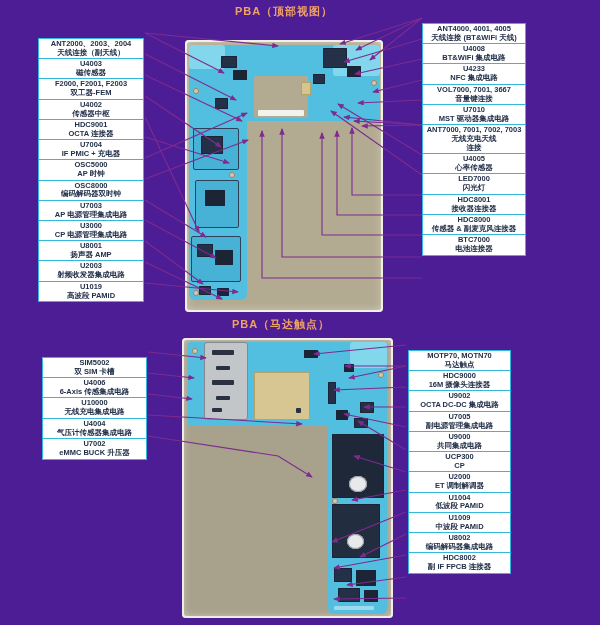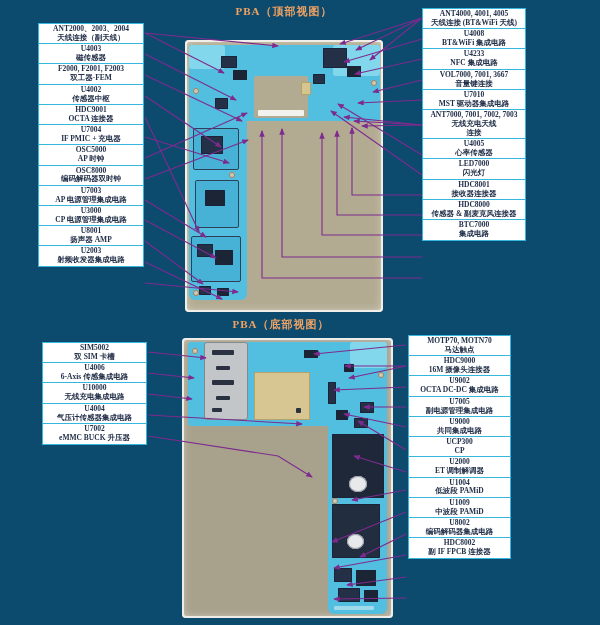--- a/index.html
+++ b/index.html
@@ -1,38 +1,38 @@
 <!DOCTYPE html>
 <html style="--box-border: #35b6dc; --box-text: #233049; --arrow: #7d2b8f; --title: #f0a263;"><head>
 <meta charset="utf-8">
 <style>
   html,body{margin:0;padding:0;background:#ffffff;}
   #canvas{
     position:relative;width:600px;height:625px;overflow:hidden;
-    font-family:Liberation Serif, serif;background:#0c4a6e;
+    font-family:Liberation Sans, sans-serif;background:#4c1d95;
   }
   .title{
     position:absolute;width:198px;text-align:center;
     font-size:11px;font-weight:bold;color:var(--title,#f0a263);letter-spacing:1px;
   }
   #title-top{left:185px;top:4px;}
   #title-bottom{left:182px;top:317px;}
 
   .label-col{position:absolute;display:flex;flex-direction:column;}
   #col-tl{left:38px;top:23px;width:106px;}
   #col-tr{left:422px;top:8px;width:104px;}
   #col-bl{left:42px;top:342px;width:105px;}
   #col-br{left:408px;top:335px;width:103px;}
   .lbox{
     box-sizing:border-box;background:#fff;border:1.6px solid var(--box-border,#35b6dc);
     margin-top:-1.6px;padding:1px 2px;text-align:center;
     display:flex;flex-direction:column;justify-content:center;
     color:var(--box-text,#233049);font-weight:bold;font-size:7.5px;line-height:8.9px;
   }
-  .lbox:first-child{margin-top:0;}
+  .lbox:first-child{margin-top:15px;}
   .lbox .desc{white-space:pre-line;}
 
   .photo{position:absolute;border-radius:4px;box-shadow:inset 0 0 0 2px rgba(255,255,255,.75), inset 0 0 10px rgba(255,255,255,.55);}
   #photo-top{left:185px;top:40px;width:198px;height:272px;background:#b3ab91;}
   #photo-bottom{left:182px;top:338px;width:211px;height:280px;background:#a8a18b;}
 
   .pcb,.chip,.shield,.patch,.gold,.misc{position:absolute;box-sizing:border-box;}
   .pcb{background:#53bfe0;border-radius:3px;}
   .patch{background:#82d7ec;border-radius:3px;}
   .chip{background:#233048;border-radius:1px;box-shadow:inset 0 0 0 1px #1a2436;}
@@ -47,21 +47,21 @@
 
   #arrows{position:absolute;left:0;top:0;pointer-events:none;}
   #arrows polyline{fill:none;stroke:var(--arrow,#7d2b8f);stroke-width:1.1;}
 </style>
 </head>
 <body>
 
 <div id="canvas">
 
   <div class="title" id="title-top">PBA（顶部视图）</div>
-  <div class="title" id="title-bottom">PBA（底部视图）</div>
+  <div class="title" id="title-bottom">PBA（马达触点）</div>
 
   <div class="photo" id="photo-top">
     <div class="pcb" style="left:4px;top:5px;width:191px;height:76px;"></div>
     <div class="patch" style="left:4px;top:5px;width:36px;height:24px;"></div>
     <div class="patch" style="left:148px;top:5px;width:47px;height:31px;"></div>
     <div class="pcb" style="left:4px;top:78px;width:58px;height:182px;border-radius:0 0 6px 6px;"></div>
     <div class="cutout" style="left:69px;top:36px;width:54px;height:42px;background:#b3ab91;"></div>
     <div class="wstrip" style="left:73px;top:70px;width:46px;height:6px;"></div>
     <div class="chip" style="left:138px;top:8px;width:24px;height:20px;"></div>
     <div class="chip dk" style="left:162px;top:26px;width:14px;height:11px;"></div>
@@ -159,20 +159,24 @@
         <div class="desc">CP 电源管理集成电路</div>
       </div>
       <div class="lbox">
         <div class="code">U8001</div>
         <div class="desc">扬声器 AMP</div>
       </div>
       <div class="lbox">
         <div class="code">U2003</div>
         <div class="desc">射频收发器集成电路</div>
       </div>
+      <div class="lbox">
+        <div class="code">U1019</div>
+        <div class="desc">高波段 PAMiD</div>
+      </div>
     </div>
   <div class="label-col" id="col-tr">
       <div class="lbox">
         <div class="code">ANT4000, 4001, 4005</div>
         <div class="desc">天线连接 (BT&amp;WiFi 天线)</div>
       </div>
       <div class="lbox">
         <div class="code">U4008</div>
         <div class="desc">BT&amp;WiFi 集成电路</div>
       </div>
@@ -204,21 +208,21 @@
       <div class="lbox">
         <div class="code">HDC8001</div>
         <div class="desc">接收器连接器</div>
       </div>
       <div class="lbox">
         <div class="code">HDC8000</div>
         <div class="desc">传感器 &amp; 副麦克风连接器</div>
       </div>
       <div class="lbox">
         <div class="code">BTC7000</div>
-        <div class="desc">集成电路</div>
+        <div class="desc">电池连接器</div>
       </div>
     </div>
   <div class="label-col" id="col-bl">
       <div class="lbox">
         <div class="code">SIM5002</div>
         <div class="desc">双 SIM 卡槽</div>
       </div>
       <div class="lbox">
         <div class="code">U4006</div>
         <div class="desc">6-Axis 传感集成电路</div>

